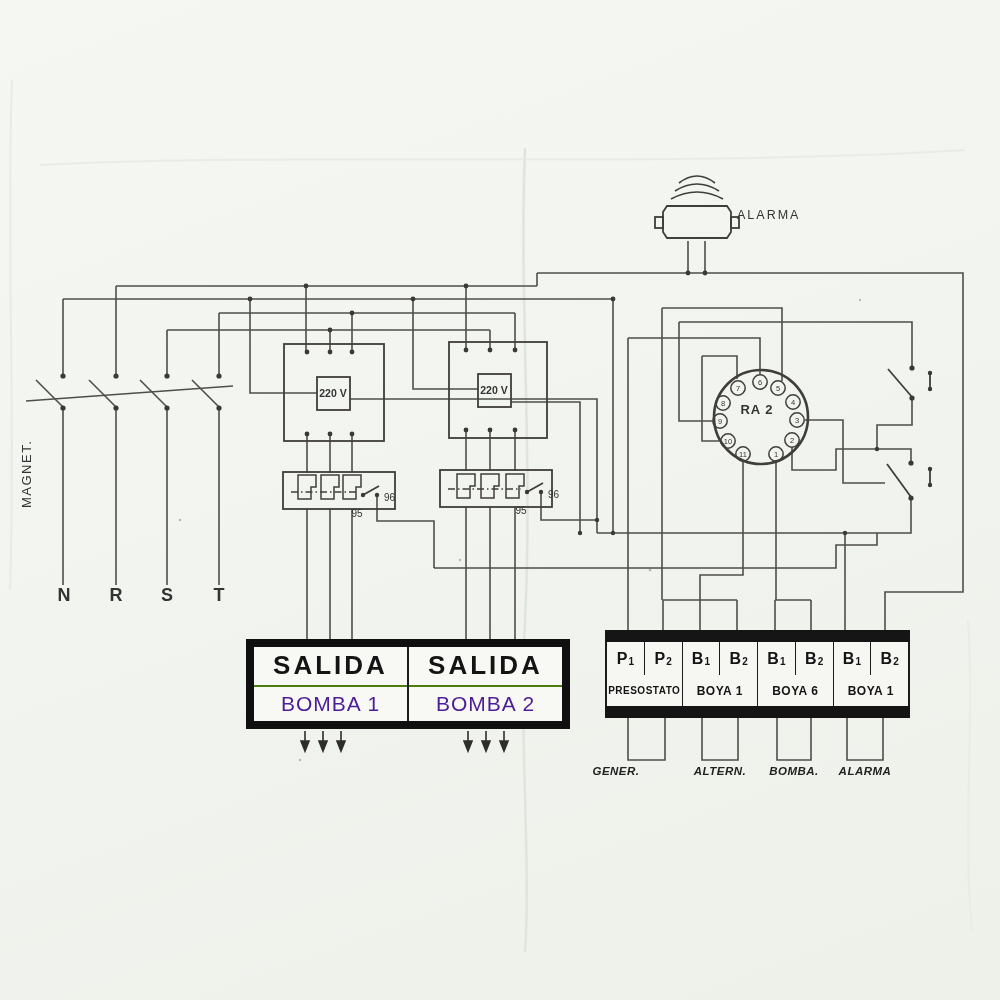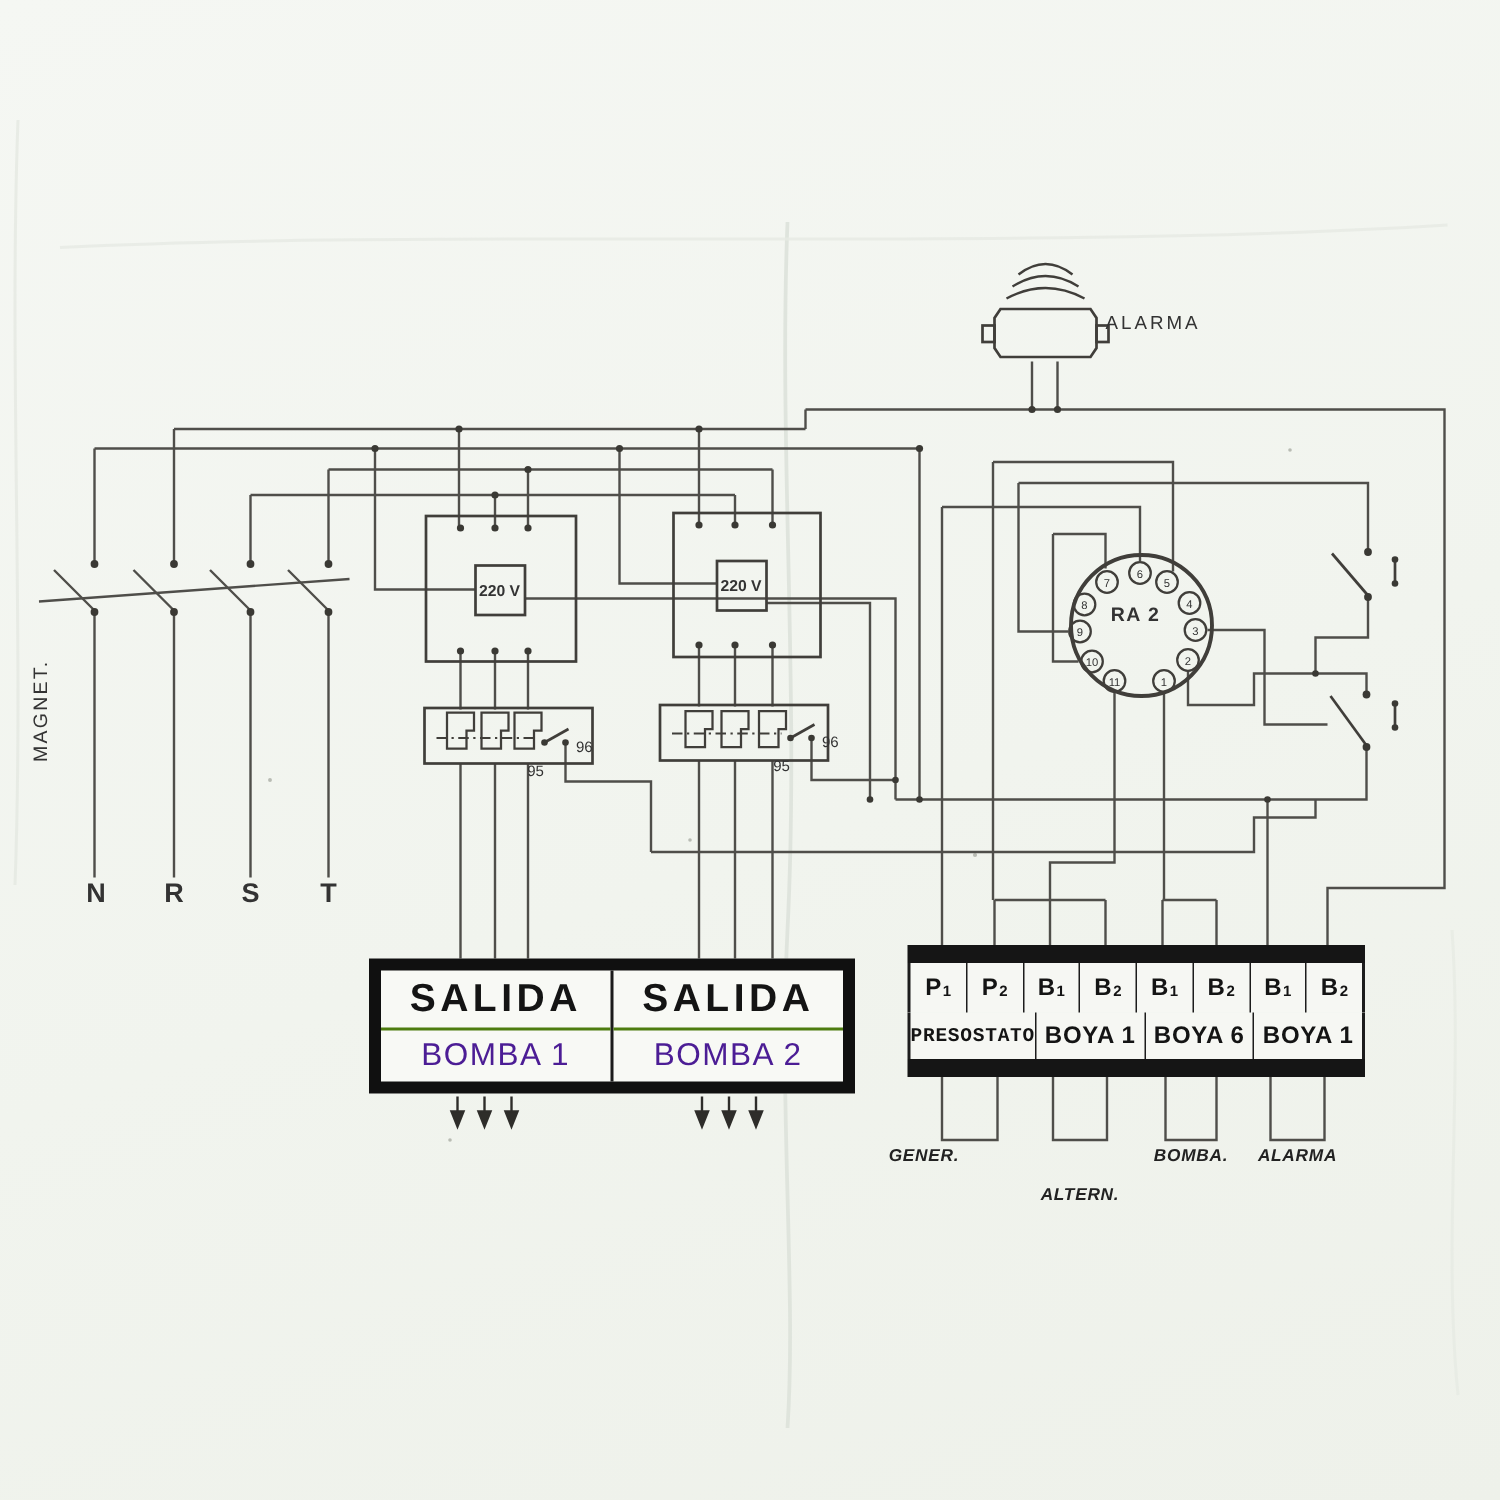--- a/index.html
+++ b/index.html
@@ -33,23 +33,23 @@
   
   .strip { position:absolute; left:605px; top:630px; width:305px; height:88px; }
   .strip .bar { width:100%; height:12px; background:#151515; }
   .strip .cells { display:flex; height:33px; border-left:2px solid #1c1c1c; border-right:2px solid #1c1c1c; background:#f6f7f3; }
   .strip .cell { flex:1; border-right:1.5px solid #1c1c1c; display:flex; align-items:center; justify-content:center;
     font-weight:bold; font-size:16px; color:#141414; }
   .strip .cell:last-child { border-right:none; }
   .strip .cell .sub { font-size:10px; position:relative; top:3px; margin-left:1px; }
   .strip .groups { display:flex; height:31px; border-left:2px solid #1c1c1c; border-right:2px solid #1c1c1c; background:#f6f7f3; }
   .strip .gcell { flex:1; border-right:1.5px solid #1c1c1c; display:flex; align-items:center; justify-content:center;
-    font-weight:bold; font-size:16px; color:#141414; letter-spacing:0.5px; }
+    font-weight:bold; font-size:12px; color:#141414; letter-spacing:0.5px; }
   .strip .gcell:last-child { border-right:none; }
-  .strip .gcell:first-child { font-size:13px;font-family:Liberation Mono, monospace; }
+  .strip .gcell:first-child { font-size:10px; }
 
   .func-label { position:absolute; transform:translateX(-50%); font-weight:bold; font-style:italic;
     font-size:11.5px; color:#222; letter-spacing:0.5px; white-space:nowrap; }
 </style>
 </head>
 <body>
 
 <div class="page">
 
 <svg width="1000" height="1000" viewBox="0 0 1000 1000">
@@ -338,17 +338,17 @@
     <div class="gcell">PRESOSTATO</div>
     <div class="gcell">BOYA 1</div>
     <div class="gcell">BOYA 6</div>
     <div class="gcell">BOYA 1</div>
   </div>
   <div class="bar"></div>
 </div>
 
 
 <span class="func-label" style="left:616px; top:765px;">GENER.</span>
-<span class="func-label" style="left:720px; top:791px;">ALTERN.</span>
+<span class="func-label" style="left:720px; top:765px;">ALTERN.</span>
 <span class="func-label" style="left:794px; top:765px;">BOMBA.</span>
 <span class="func-label" style="left:865px; top:765px;">ALARMA</span>
 
 </div>
 
 </body></html>

